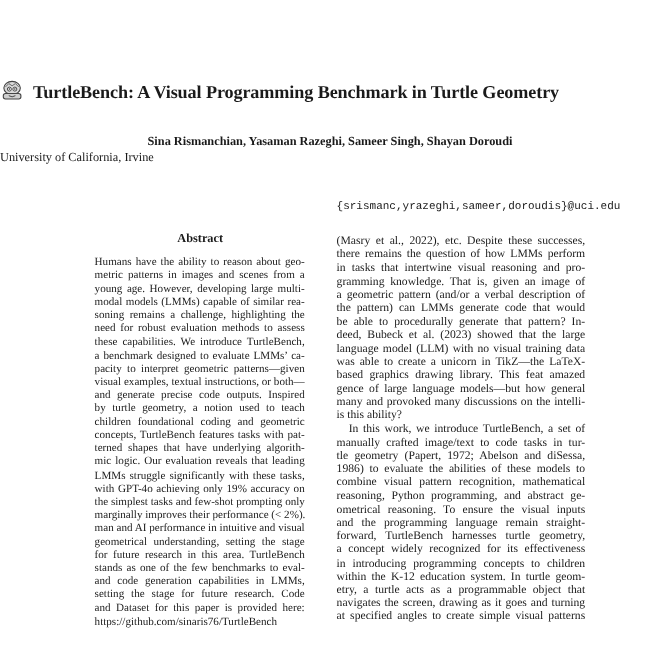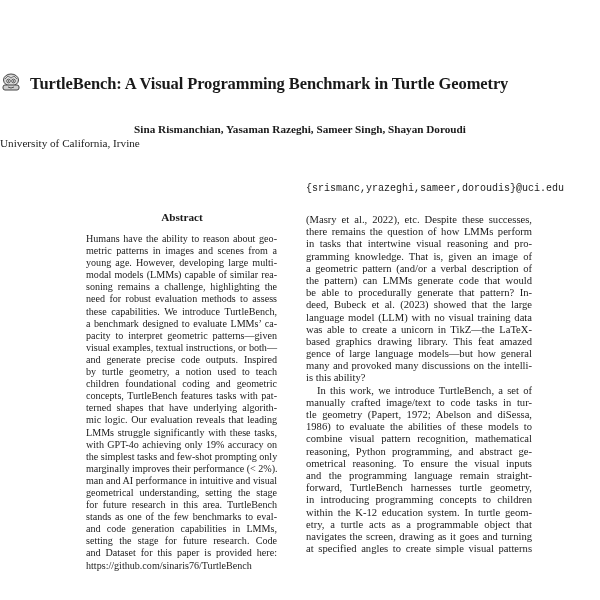--- a/index.html
+++ b/index.html
@@ -93,18 +93,19 @@
     <span class="line last">is this ability?</span>
     <span class="line indent">In this work, we introduce TurtleBench, a set of</span>
     <span class="line">manually crafted image/text to code tasks in tur-</span>
     <span class="line">tle geometry (Papert, 1972; Abelson and diSessa,</span>
     <span class="line">1986) to evaluate the abilities of these models to</span>
     <span class="line">combine visual pattern recognition, mathematical</span>
     <span class="line">reasoning, Python programming, and abstract ge-</span>
     <span class="line">ometrical reasoning. To ensure the visual inputs</span>
     <span class="line">and the programming language remain straight-</span>
     <span class="line">forward, TurtleBench harnesses turtle geometry,</span>
+    <span class="line">a concept widely recognized for its effectiveness</span>
     <span class="line">in introducing programming concepts to children</span>
     <span class="line">within the K-12 education system. In turtle geom-</span>
     <span class="line">etry, a turtle acts as a programmable object that</span>
     <span class="line">navigates the screen, drawing as it goes and turning</span>
     <span class="line">at specified angles to create simple visual patterns</span>
   </div>
 
 </body></html>

